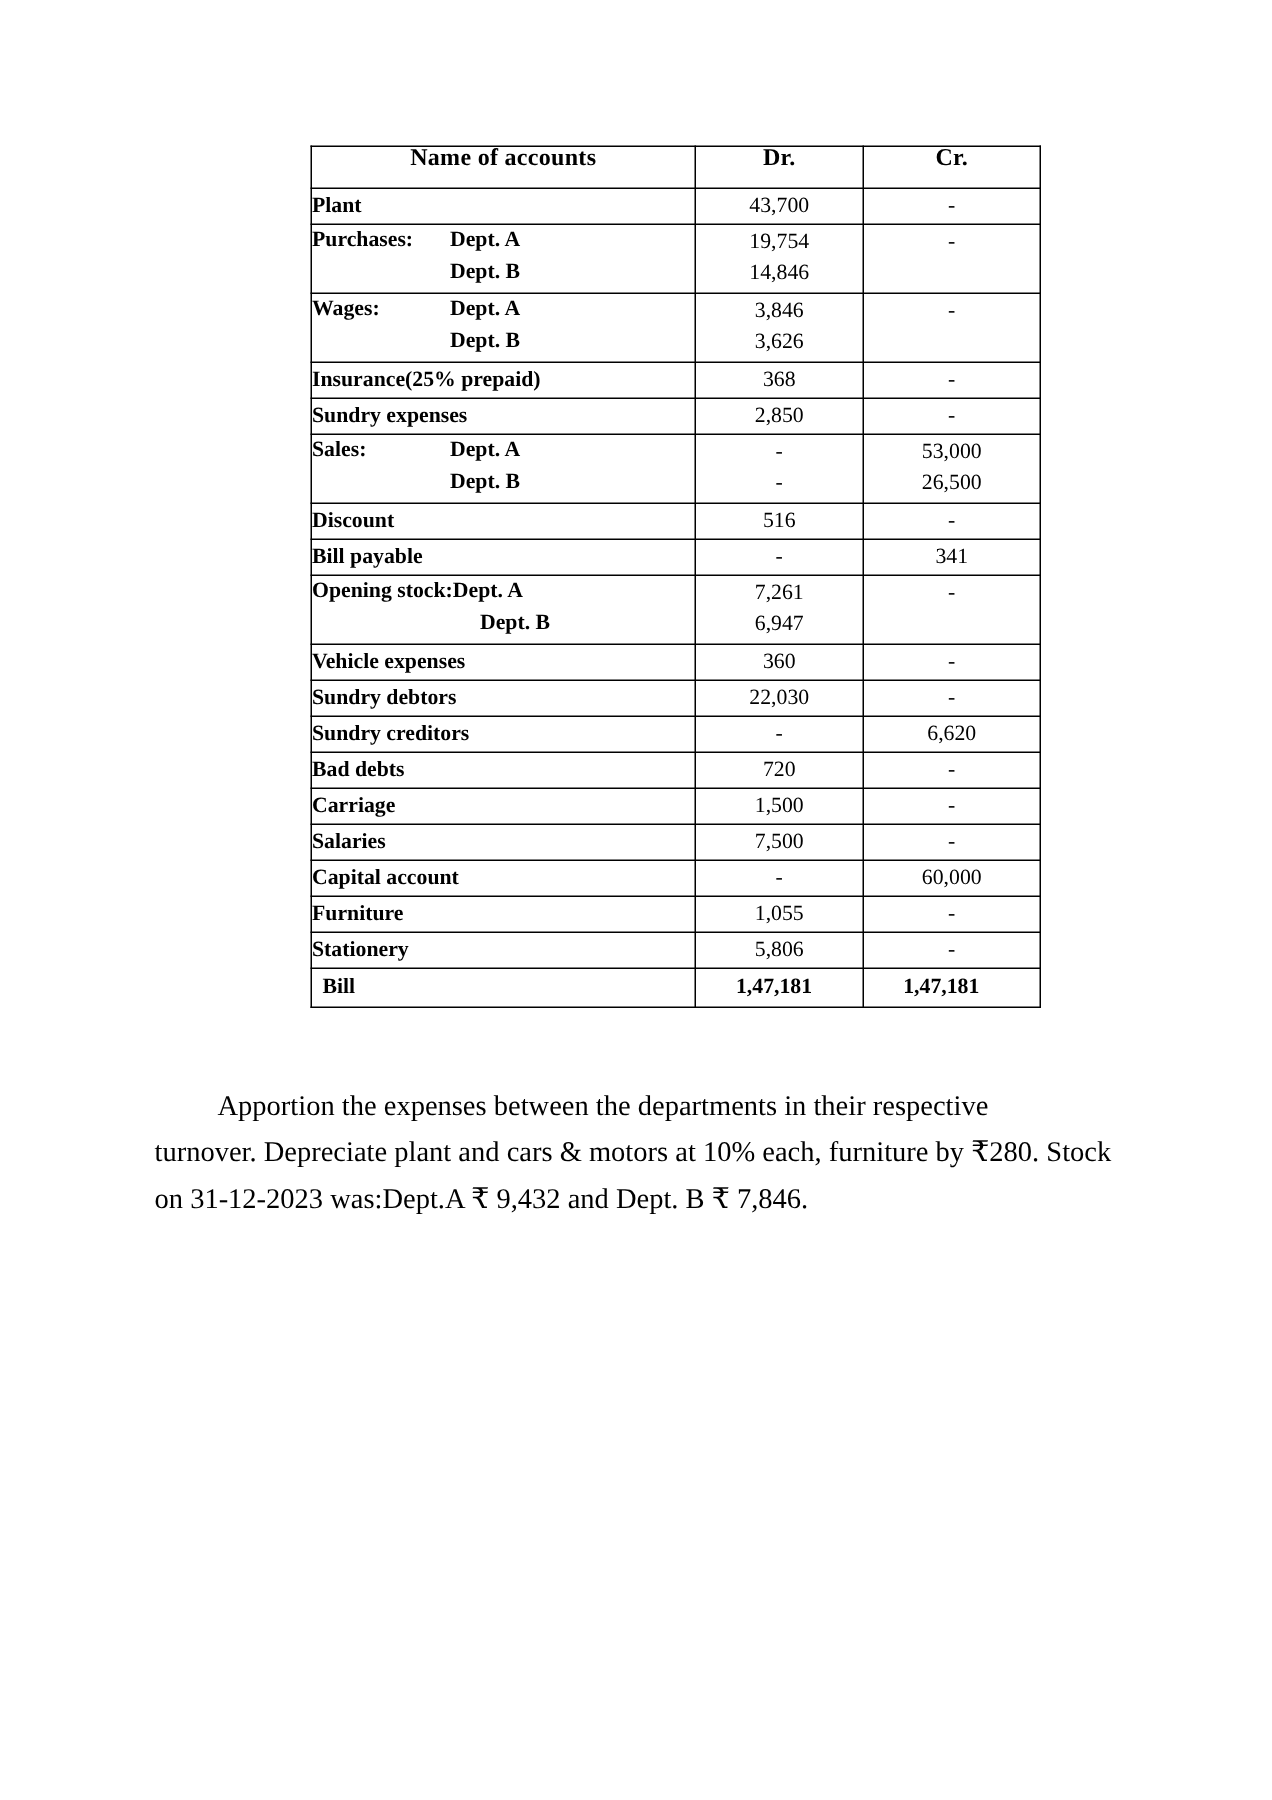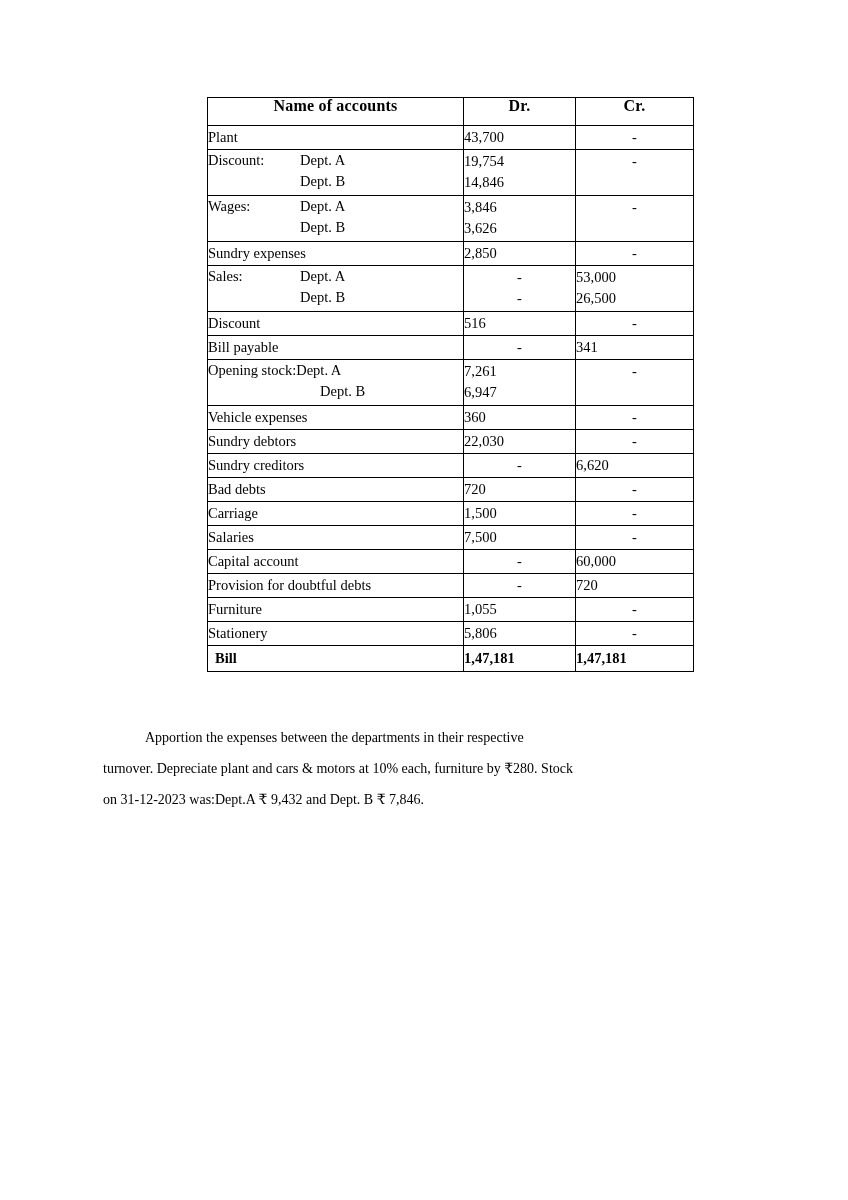--- a/index.html
+++ b/index.html
@@ -60,23 +60,24 @@
     font-size: 16px;
     height: 27px;
     padding: 2px 0 3px 0;
     letter-spacing: 0.2px;
   }
 
   
   td.name {
     padding: 2px 4px 2px 7px;
     white-space: nowrap;
+    font-weight: bold;
   }
   td.num {
-    text-align: left;
+    text-align: center;
     padding: 2px 7px 2px 3px;
     white-space: nowrap;
   }
   td.num.dash {
     text-align: center;
     padding: 2px 4px 2px 4px;
   }
 
   
   .subline {
@@ -130,36 +131,36 @@
 
   
   tr.total-row td {
     font-weight: bold;
     height: 22px;
     line-height: 22px;
     padding-top: 1px;
     padding-bottom: 2px;
   }
   tr.total-row td.name { padding-left: 7px; }
-  tr.total-row td.num  { text-align: left; padding-right: 7px; }
+  tr.total-row td.num  { text-align: center; padding-right: 7px; }
   tr.total-row td.num.cr { padding-right: 14px; }
 
   
   table.trial-balance {
     border: 1.4px solid #000;
     padding-left: 16px;
   }
 
   
   .para {
     position: absolute;
     left: 103px;
     top: 722px;
     width: 642px;
-    font-size: 14px;
+    font-size: 19px;
     line-height: 31px;
     text-align: justify;
     text-justify: inter-word;
   }
   .para .indent-first {
     display: inline-block;
     width: 42px;
   }
   .para-line2, .para-line3 {
     text-align: left;
@@ -185,21 +186,21 @@
         </tr>
       </thead>
       <tbody id="tb-body">
           <tr>
             <td class="name single">Plant</td>
             <td class="num single">43,700</td>
             <td class="num single dash">-</td>
           </tr>
           <tr>
             <td class="name pair">
-              <span class="subline first"><span class="label-col">Discount:</span><span>Dept. A</span></span>
+              <span class="subline first"><span class="label-col">Purchases:</span><span>Dept. A</span></span>
               <span class="subline"><span class="indent-b">Dept. B</span></span>
             </td>
             <td class="num pair">
               <span class="subline">19,754</span>
               <span class="subline">14,846</span>
             </td>
             <td class="num pair dash">
               <span class="subline" style="text-align: center;">-</span>
               <span class="subline"></span>
             </td>
@@ -212,20 +213,25 @@
             <td class="num pair">
               <span class="subline">3,846</span>
               <span class="subline">3,626</span>
             </td>
             <td class="num pair dash">
               <span class="subline" style="text-align: center;">-</span>
               <span class="subline"></span>
             </td>
           </tr>
           <tr>
+            <td class="name single">Insurance(25% prepaid)</td>
+            <td class="num single">368</td>
+            <td class="num single dash">-</td>
+          </tr>
+          <tr>
             <td class="name single">Sundry expenses</td>
             <td class="num single">2,850</td>
             <td class="num single dash">-</td>
           </tr>
           <tr>
             <td class="name pair">
               <span class="subline first"><span class="label-col">Sales:</span><span>Dept. A</span></span>
               <span class="subline"><span class="indent-b">Dept. B</span></span>
             </td>
             <td class="num pair dash">
@@ -288,25 +294,20 @@
           </tr>
           <tr>
             <td class="name single">Salaries</td>
             <td class="num single">7,500</td>
             <td class="num single dash">-</td>
           </tr>
           <tr>
             <td class="name single">Capital account</td>
             <td class="num single dash">-</td>
             <td class="num single">60,000</td>
-          </tr>
-          <tr>
-            <td class="name single">Provision for doubtful debts</td>
-            <td class="num single dash">-</td>
-            <td class="num single">720</td>
           </tr>
           <tr>
             <td class="name single">Furniture</td>
             <td class="num single">1,055</td>
             <td class="num single dash">-</td>
           </tr>
           <tr>
             <td class="name single">Stationery</td>
             <td class="num single">5,806</td>
             <td class="num single dash">-</td>

